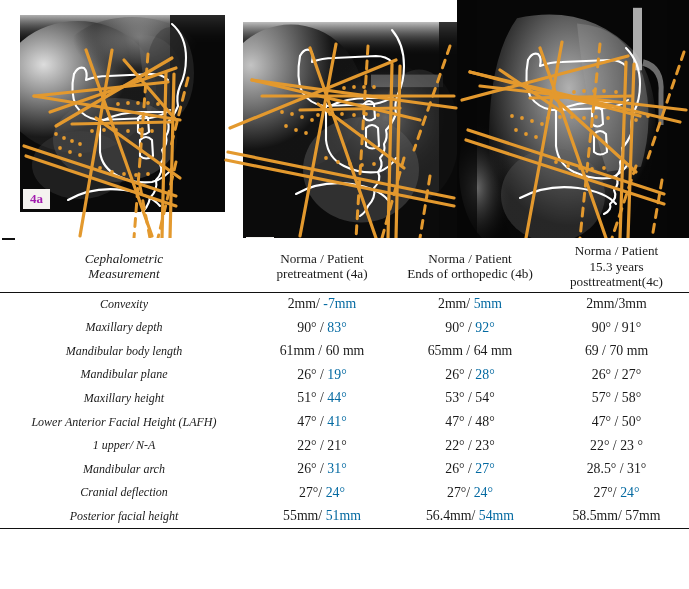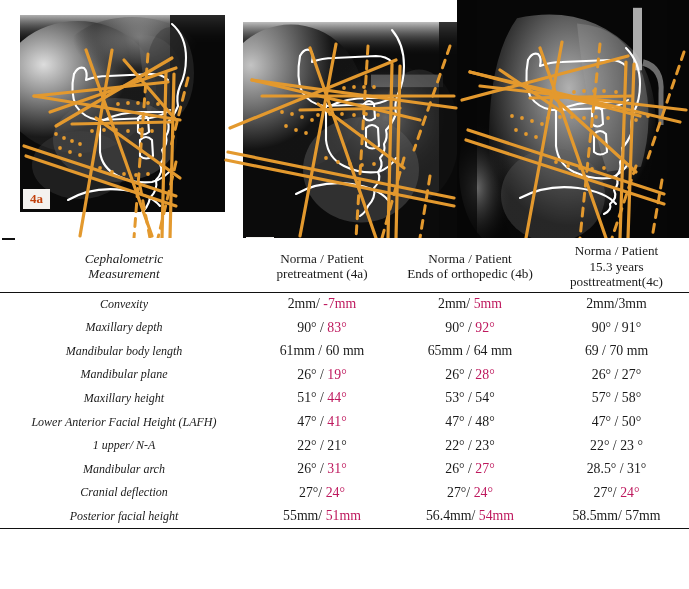--- a/index.html
+++ b/index.html
@@ -35,21 +35,21 @@
   }
   .ceph-img {
     position: absolute;
     left: 0; top: 0;
     width: 100%; height: 100%;
   }
   .panel-label {
     position: absolute;
     left: 3px; bottom: 3px;
     background: #f4f2ef;
-    color: #c2410c;
+    color: #a21caf;
     font-family: "Liberation Serif", serif;
     font-size: 13px;
     font-weight: 700;
     line-height: 1;
     padding: 3px 7px 4px 7px;
     z-index: 40;
   }
   .overlay-svg {
     position: absolute;
     left: 0; top: 0;
@@ -99,21 +99,21 @@
   }
   td.meas {
     font-style: italic;
     font-size: 12px;
     white-space: nowrap;
   }
   td.val {
     font-size: 13.8px;
     white-space: nowrap;
   }
-  .hl { color: #be185d; }
+  .hl { color: #0369a1; }
   col.c1 { width: 248px; }
   col.c2 { width: 148px; }
   col.c3 { width: 148px; }
   col.c4 { width: 145px; }
 </style>
 </head>
 <body>
 
 <div id="figure-strip">
 

